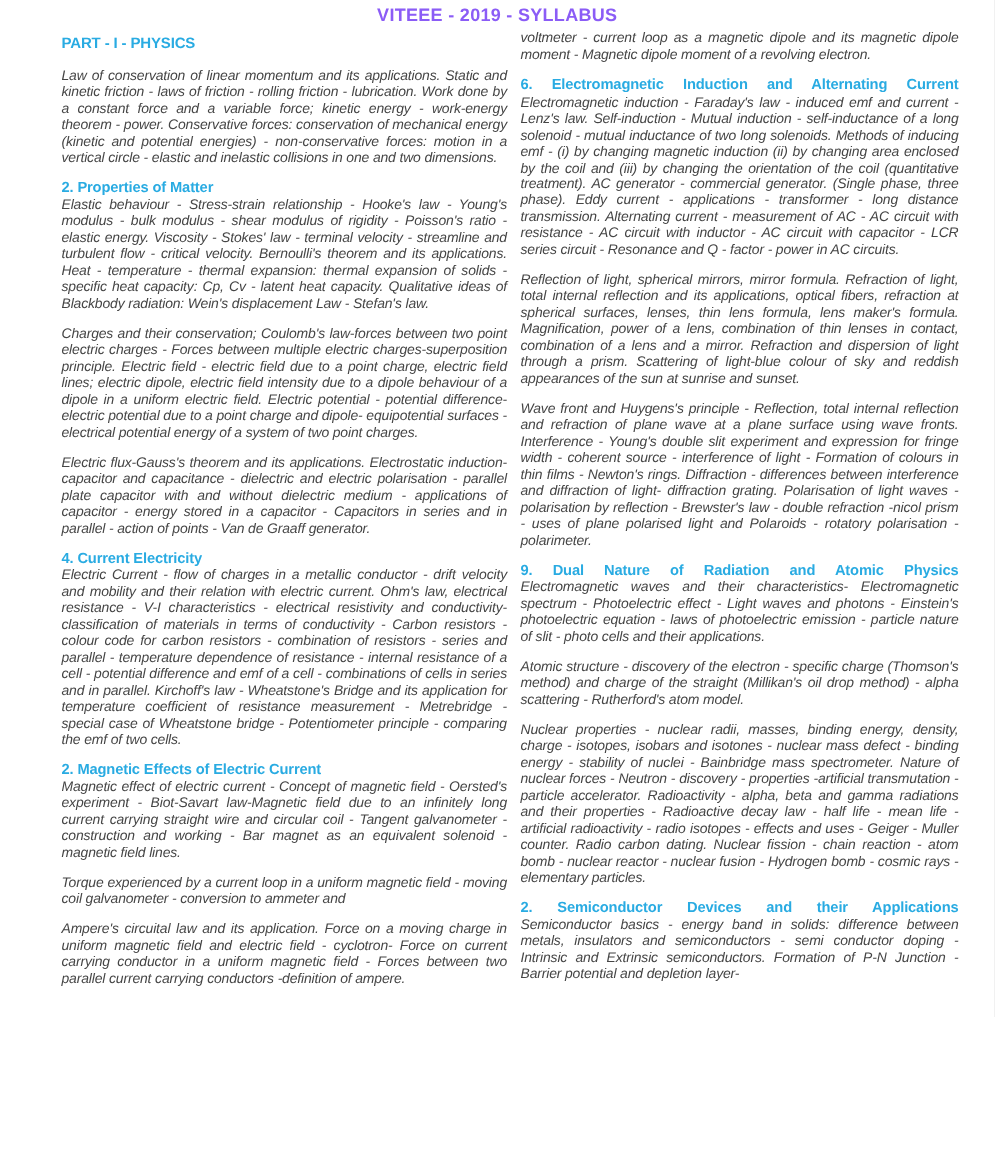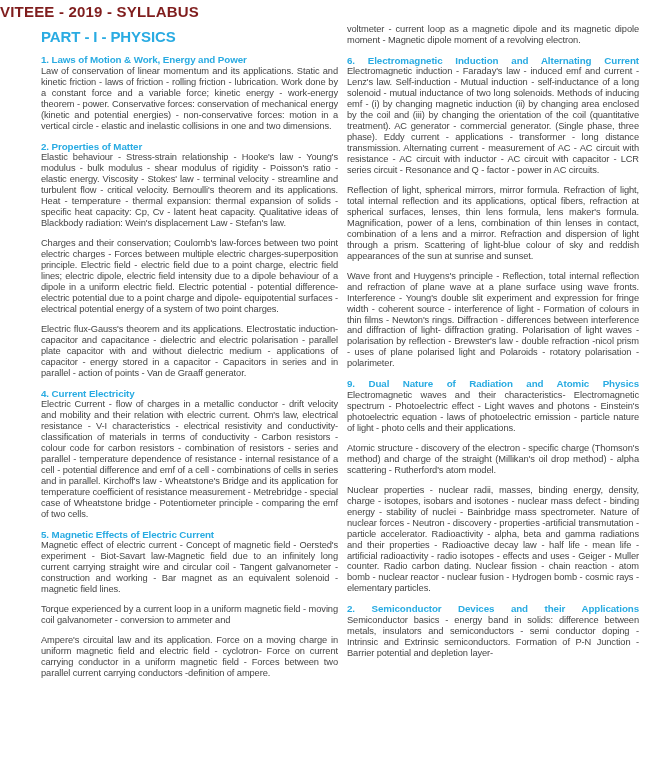--- a/index.html
+++ b/index.html
@@ -10,85 +10,86 @@
     background:#ffffff;
     overflow:hidden;
     font-family:"Liberation Sans", sans-serif;
     color:#454545;
     font-size:9.3px;
     line-height:1.18;
     letter-spacing:-0.1px;
   }
   .title {
     margin:3px 0 1px 0;
-    font-size:15px;
+    text-align:center;
+    font-size:12px;
     font-weight:bold;
-    color:#7f1d1d;
+    color:#8b5cf6;
     letter-spacing:0.2px;
   }
   .columns {
     display:flex;
     padding:2px 24px 0 41px;
     gap:9px;
   }
   .col-left  { width:297px; flex:0 0 297px; }
   .col-right { width:292px; flex:0 0 292px; }
   .part {
     margin:4px 0 0 0;
     font-weight:bold;
     color:#29ABE2;
-    font-size:15px;
+    font-size:10px;
   }
   .section { margin-top:9px; }
   .sec-h {
     margin:0;
     font-weight:bold;
     color:#29ABE2;
     font-size:9.8px;
   }
   .sec-h.spread { text-align:justify; text-align-last:justify; }
   .para {
     margin:0;
     text-align:justify;
+    font-style:italic;
   }
   .para + .para { margin-top:9px; }
 </style>
 </head>
 <body>
 
 <div class="page">
   <h1 class="title">VITEEE - 2019 - SYLLABUS</h1>
 
   <div class="columns">
 
     <div class="col-left">
       <div class="part">PART - I - PHYSICS</div>
 
       <div class="section">
-        <div class="sec-h">1. Laws of Motion &amp; Work, Energy and Power</div>
         <p class="para">Law of conservation of linear momentum and its applications. Static and kinetic friction - laws of friction - rolling friction - lubrication. Work done by a constant force and a variable force; kinetic energy - work-energy theorem - power. Conservative forces: conservation of mechanical energy (kinetic and potential energies) - non-conservative forces: motion in a vertical circle - elastic and inelastic collisions in one and two dimensions.</p>
       </div>
 
       <div class="section">
         <div class="sec-h">2. Properties of Matter</div>
         <p class="para">Elastic behaviour - Stress-strain relationship - Hooke's law - Young's modulus - bulk modulus - shear modulus of rigidity - Poisson's ratio - elastic energy. Viscosity - Stokes' law - terminal velocity - streamline and turbulent flow - critical velocity. Bernoulli's theorem and its applications. Heat - temperature - thermal expansion: thermal expansion of solids - specific heat capacity: Cp, Cv - latent heat capacity. Qualitative ideas of Blackbody radiation: Wein's displacement Law - Stefan's law.</p>
       </div>
 
       <div class="section">
         <p class="para">Charges and their conservation; Coulomb's law-forces between two point electric charges - Forces between multiple electric charges-superposition principle. Electric field - electric field due to a point charge, electric field lines; electric dipole, electric field intensity due to a dipole  behaviour of a dipole in a uniform electric field. Electric potential - potential difference-electric potential due to a point charge and dipole- equipotential surfaces - electrical potential energy of a system of two point charges.</p>
         <p class="para">Electric flux-Gauss's theorem and its applications. Electrostatic induction-capacitor and capacitance - dielectric and electric polarisation - parallel plate capacitor with and without dielectric medium - applications of capacitor - energy stored in a capacitor - Capacitors in series and in parallel - action of points - Van de Graaff generator.</p>
       </div>
 
       <div class="section">
         <div class="sec-h">4. Current Electricity</div>
         <p class="para">Electric Current - flow of charges in a metallic conductor - drift velocity and mobility and their relation with electric current. Ohm's law, electrical resistance - V-I characteristics - electrical resistivity and conductivity-classification of materials in terms of conductivity - Carbon resistors - colour code for carbon resistors - combination of resistors - series and parallel - temperature dependence of resistance - internal resistance of a cell - potential difference and emf of a cell - combinations of cells in series and in parallel. Kirchoff's law - Wheatstone's Bridge and its application  for temperature coefficient of resistance measurement - Metrebridge - special case of Wheatstone bridge - Potentiometer principle - comparing the emf of two cells.</p>
       </div>
 
       <div class="section">
-        <div class="sec-h">5. Magnetic Effects of Electric Current</div>
+        <div class="sec-h">2. Magnetic Effects of Electric Current</div>
         <p class="para">Magnetic effect of electric current - Concept of magnetic field - Oersted's experiment - Biot-Savart law-Magnetic field due to an infinitely long current carrying straight wire and circular coil - Tangent galvanometer - construction and working - Bar magnet as an equivalent solenoid - magnetic field lines.</p>
         <p class="para">Torque experienced by a current loop in a uniform magnetic field - moving coil galvanometer - conversion to ammeter and</p>
         <p class="para">Ampere's circuital law and its application. Force on a moving charge in uniform magnetic field and electric field - cyclotron- Force on current carrying conductor in a uniform magnetic field - Forces between two parallel current carrying conductors -definition of ampere.</p>
       </div>
     </div>
 
     <div class="col-right">
       <p class="para">voltmeter - current loop as a magnetic dipole and its magnetic dipole moment - Magnetic dipole moment of a revolving electron.</p>
 
       <div class="section">
@@ -96,21 +97,21 @@
         <p class="para">Electromagnetic induction - Faraday's law - induced emf and current - Lenz's law. Self-induction - Mutual induction - self-inductance of a long solenoid - mutual inductance of two long solenoids. Methods of inducing emf - (i) by changing magnetic induction (ii) by changing area enclosed by the coil and (iii) by changing the orientation of the coil (quantitative treatment). AC generator - commercial generator. (Single phase, three phase). Eddy current - applications - transformer - long distance transmission. Alternating current - measurement of AC - AC circuit with resistance - AC circuit with inductor - AC circuit with capacitor - LCR series circuit - Resonance and Q - factor - power in AC circuits.</p>
       </div>
 
       <div class="section">
         <p class="para">Reflection of light, spherical mirrors, mirror formula. Refraction of light, total internal reflection and its applications, optical fibers, refraction at spherical surfaces, lenses, thin lens formula, lens maker's formula. Magnification, power of a lens, combination of thin lenses in contact, combination of a lens and a mirror. Refraction and dispersion of light through a prism. Scattering of light-blue colour of sky and reddish appearances of the sun at sunrise and sunset.</p>
         <p class="para">Wave front and Huygens's principle - Reflection, total internal reflection and refraction of plane wave at a plane surface using wave fronts. Interference - Young's double slit experiment and expression for fringe width - coherent source - interference of light - Formation of colours in thin films - Newton's rings. Diffraction - differences between interference and diffraction of light- diffraction grating. Polarisation of light waves - polarisation by reflection - Brewster's law - double refraction -nicol prism - uses of plane polarised light and Polaroids - rotatory polarisation - polarimeter.</p>
       </div>
 
       <div class="section">
         <div class="sec-h spread">9. Dual Nature of Radiation and Atomic Physics</div>
-        <p class="para">Electromagnetic waves and their characteristics- Electromagnetic spectrum - Photoelectric effect - Light waves and photons - Einstein's photoelectric equation - laws of photoelectric emission - particle nature of light - photo cells and their applications.</p>
+        <p class="para">Electromagnetic waves and their characteristics- Electromagnetic spectrum - Photoelectric effect - Light waves and photons - Einstein's photoelectric equation - laws of photoelectric emission - particle nature of slit - photo cells and their applications.</p>
         <p class="para">Atomic structure - discovery of the electron - specific charge (Thomson's method) and charge of the straight (Millikan's oil drop method) - alpha scattering - Rutherford's atom model.</p>
       </div>
 
       <div class="section">
         <p class="para">Nuclear properties - nuclear radii, masses, binding energy, density, charge - isotopes, isobars and isotones - nuclear mass defect - binding energy - stability of nuclei - Bainbridge mass spectrometer. Nature of nuclear forces - Neutron - discovery - properties -artificial transmutation - particle accelerator. Radioactivity - alpha, beta and gamma radiations and their properties - Radioactive decay law - half life - mean life - artificial radioactivity - radio isotopes - effects and uses - Geiger - Muller counter. Radio carbon dating. Nuclear fission - chain reaction - atom bomb - nuclear reactor - nuclear fusion - Hydrogen bomb - cosmic rays - elementary particles.</p>
       </div>
 
       <div class="section">
         <div class="sec-h spread">2. Semiconductor Devices and their Applications</div>
         <p class="para">Semiconductor basics - energy band in solids: difference between metals,  insulators and semiconductors - semi conductor doping - Intrinsic and Extrinsic semiconductors. Formation of P-N Junction - Barrier potential and depletion layer-</p>

